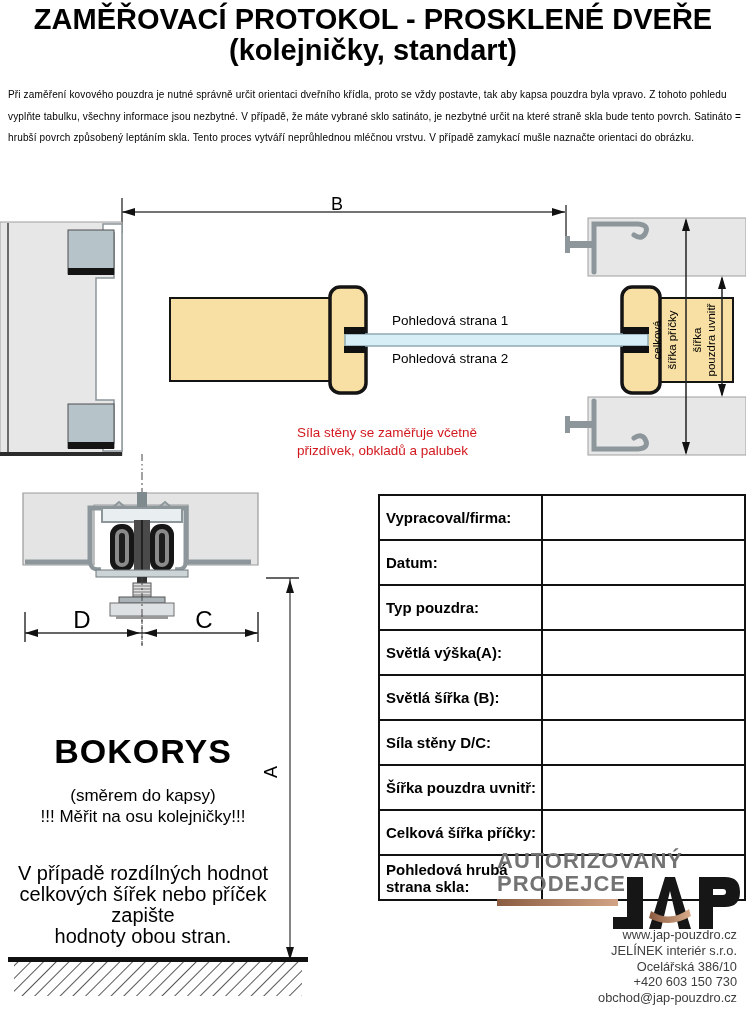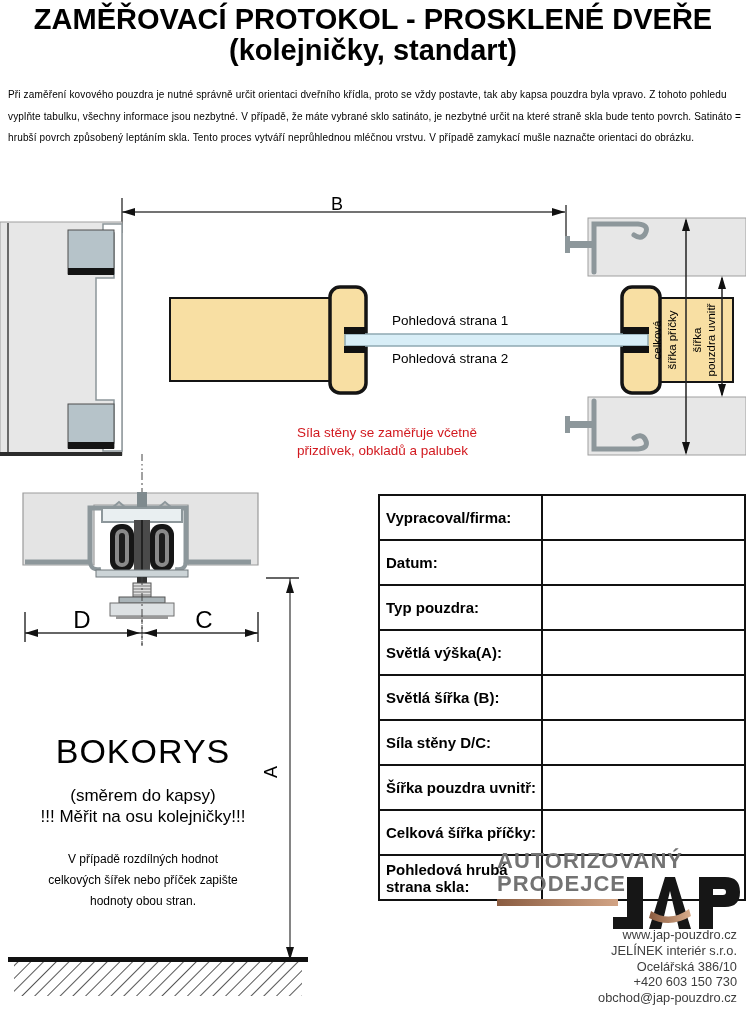--- a/index.html
+++ b/index.html
@@ -15,24 +15,24 @@
   .t24{font-size:24px;}
   .t18{font-size:18px;}
   .red{fill:#d2191f;}
   
   .form-table{position:absolute;left:378px;top:494px;border-collapse:collapse;table-layout:fixed;}
   .form-table td{border:2px solid #111;height:39px;vertical-align:middle;margin-top:36px;}
   .form-table td.lbl{width:153px;font-weight:700;font-size:15px;line-height:17px;padding:2px 2px 2px 6px;}
   .form-table td.val{width:200px;}
   
   .bok{left:16px;top:733px;width:254px;text-align:center;}
-  .bok-h{font-size:34px;font-weight:400;letter-spacing:1px;line-height:36px;}
+  .bok-h{font-size:34px;font-weight:700;letter-spacing:1px;line-height:36px;}
   .bok-sub{font-size:17px;line-height:20px;margin-top:17px;}
   .bok-warn{font-size:17px;line-height:20px;margin-top:1px;}
-  .bok-inst{font-size:12px;line-height:21px;margin-top:22px;}
+  .bok-inst{font-size:20px;line-height:21px;margin-top:36px;}
   
   .auth{position:absolute;left:497px;color:#737373;font-weight:800;font-size:22px;letter-spacing:1px;line-height:22px;}
   .auth-bar{position:absolute;left:497px;top:899px;width:121px;height:7px;
             background:linear-gradient(90deg,#8a5c41,#d2a485);}
   .contact{position:absolute;left:440px;top:927px;width:297px;text-align:right;
            font-size:12.8px;line-height:15.8px;color:#3d3d3d;}
 </style>
 </head>
 <body>
 

